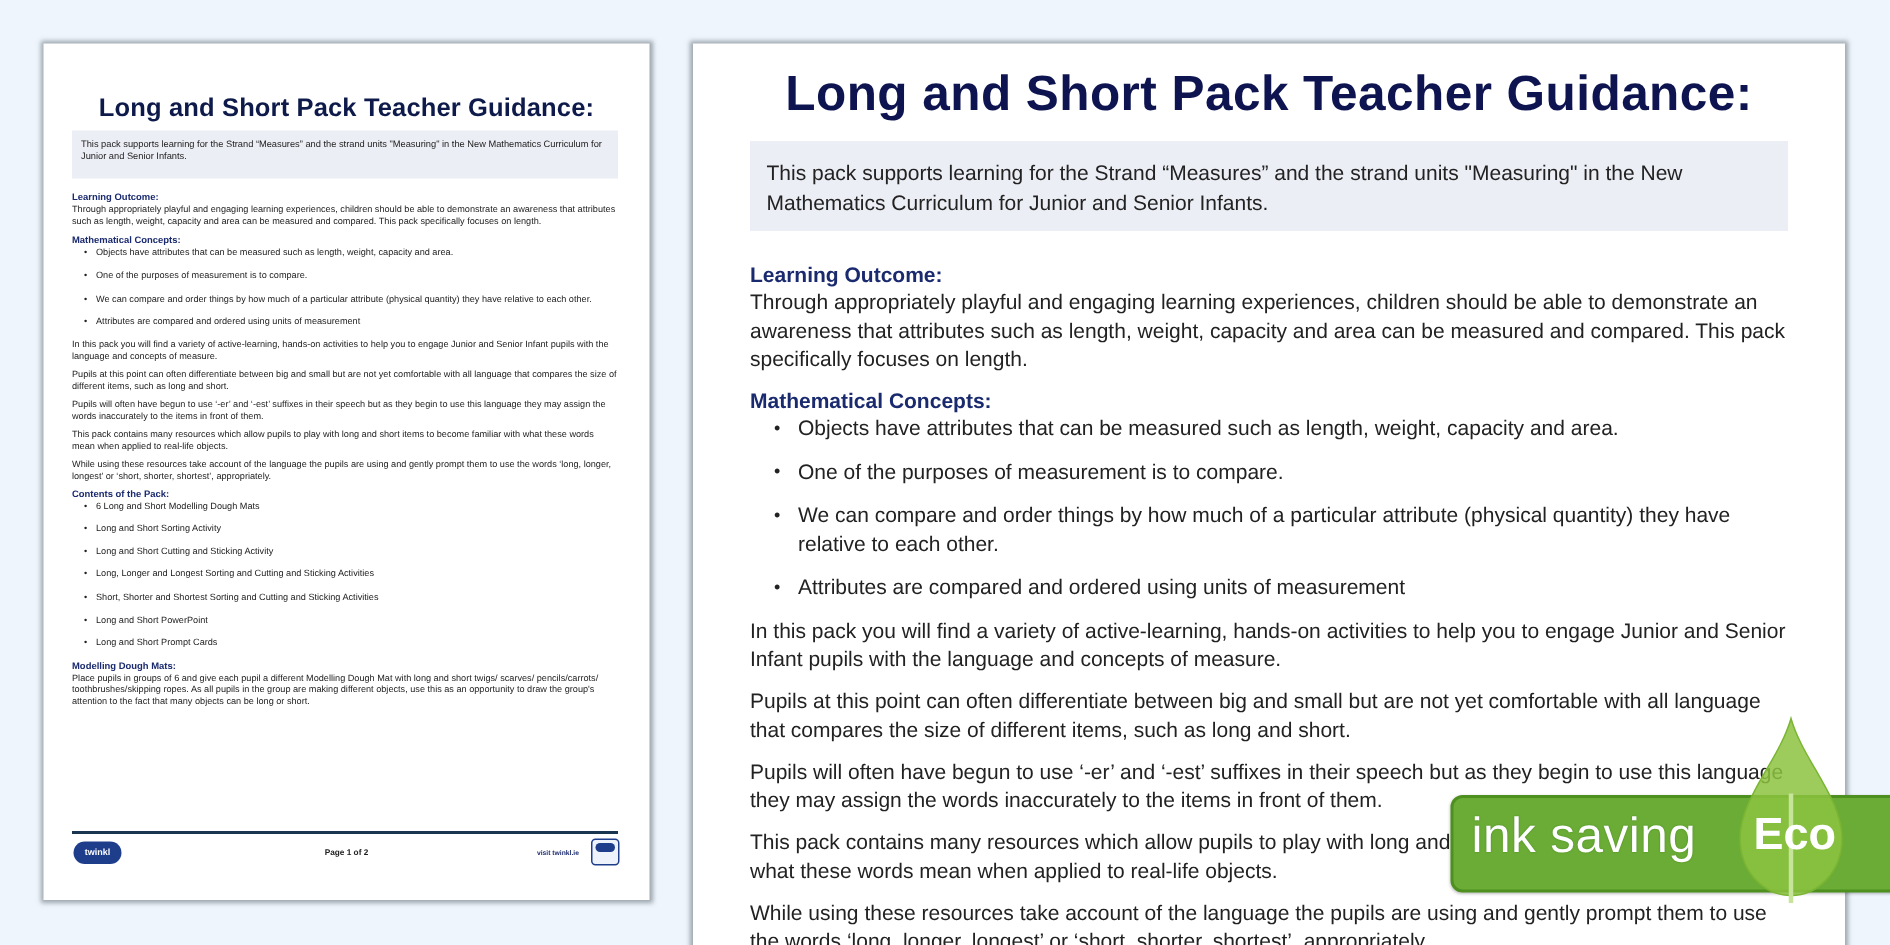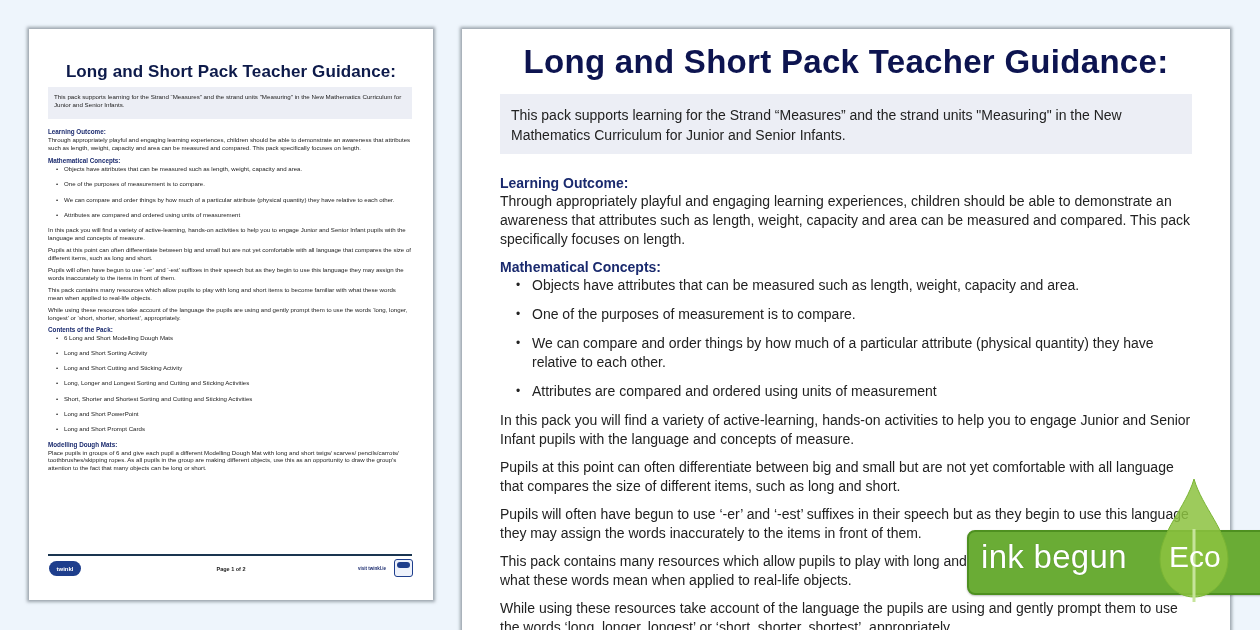--- a/index.html
+++ b/index.html
@@ -124,21 +124,21 @@
     font-size: 33px; color: #fff; font-weight: normal;
     letter-spacing: 0.3px;
     text-shadow: 0 0 1px #3c7d15;
   }
   .eco .drop {
     position: absolute; left: 187px; top: -55px;
     width: 76px; height: 125px;
   }
   .eco .eco-word {
     position: absolute; left: 200px; top: 8px;
-    font-size: 30px; font-weight: normal; color: #fff;
+    font-size: 30px; font-weight: bold; color: #fff;
   }
 </style>
 </head>
 <body>
 
 <div class="thumb">
   <div class="t-title">Long and Short Pack Teacher Guidance:</div>
   <div class="t-intro">This pack supports learning for the Strand “Measures” and the strand units "Measuring" in the New Mathematics Curriculum for Junior and Senior Infants.</div>
   <div class="t-body">
     <div>
@@ -202,19 +202,19 @@
     </div>
     <p>In this pack you will find a variety of active-learning, hands-on activities to help you to engage Junior and Senior Infant pupils with the language and concepts of measure.</p>
     <p>Pupils at this point can often differentiate between big and small but are not yet comfortable with all language that compares the size of different items, such as long and short.</p>
     <p>Pupils will often have begun to use ‘-er’ and ‘-est’ suffixes in their speech but as they begin to use this language they may assign the words inaccurately to the items in front of them.</p>
     <p>This pack contains many resources which allow pupils to play with long and short items to become familiar with what these words mean when applied to real-life objects.</p>
     <p>While using these resources take account of the language the pupils are using and gently prompt them to use the words ‘long, longer, longest’ or ‘short, shorter, shortest’, appropriately.</p>
   </div>
 </div>
 
 <div class="eco">
-  <span class="eco-label">ink begun</span>
+  <span class="eco-label">ink saving</span>
   <svg class="drop" viewBox="0 0 76 125">
     <path d="M38 2 C 30 30, 4 55, 4 82 C 4 104, 20 120, 38 120 C 56 120, 72 104, 72 82 C 72 55, 46 30, 38 2 Z" fill="#8cc23f" fill-opacity="0.85" stroke="#7ab534" stroke-width="1"></path>
     <line x1="38" y1="52" x2="38" y2="125" stroke="#c6e49a" stroke-width="3"></line>
   </svg>
   <span class="eco-word">Eco</span>
 </div>
 
 </body></html>

